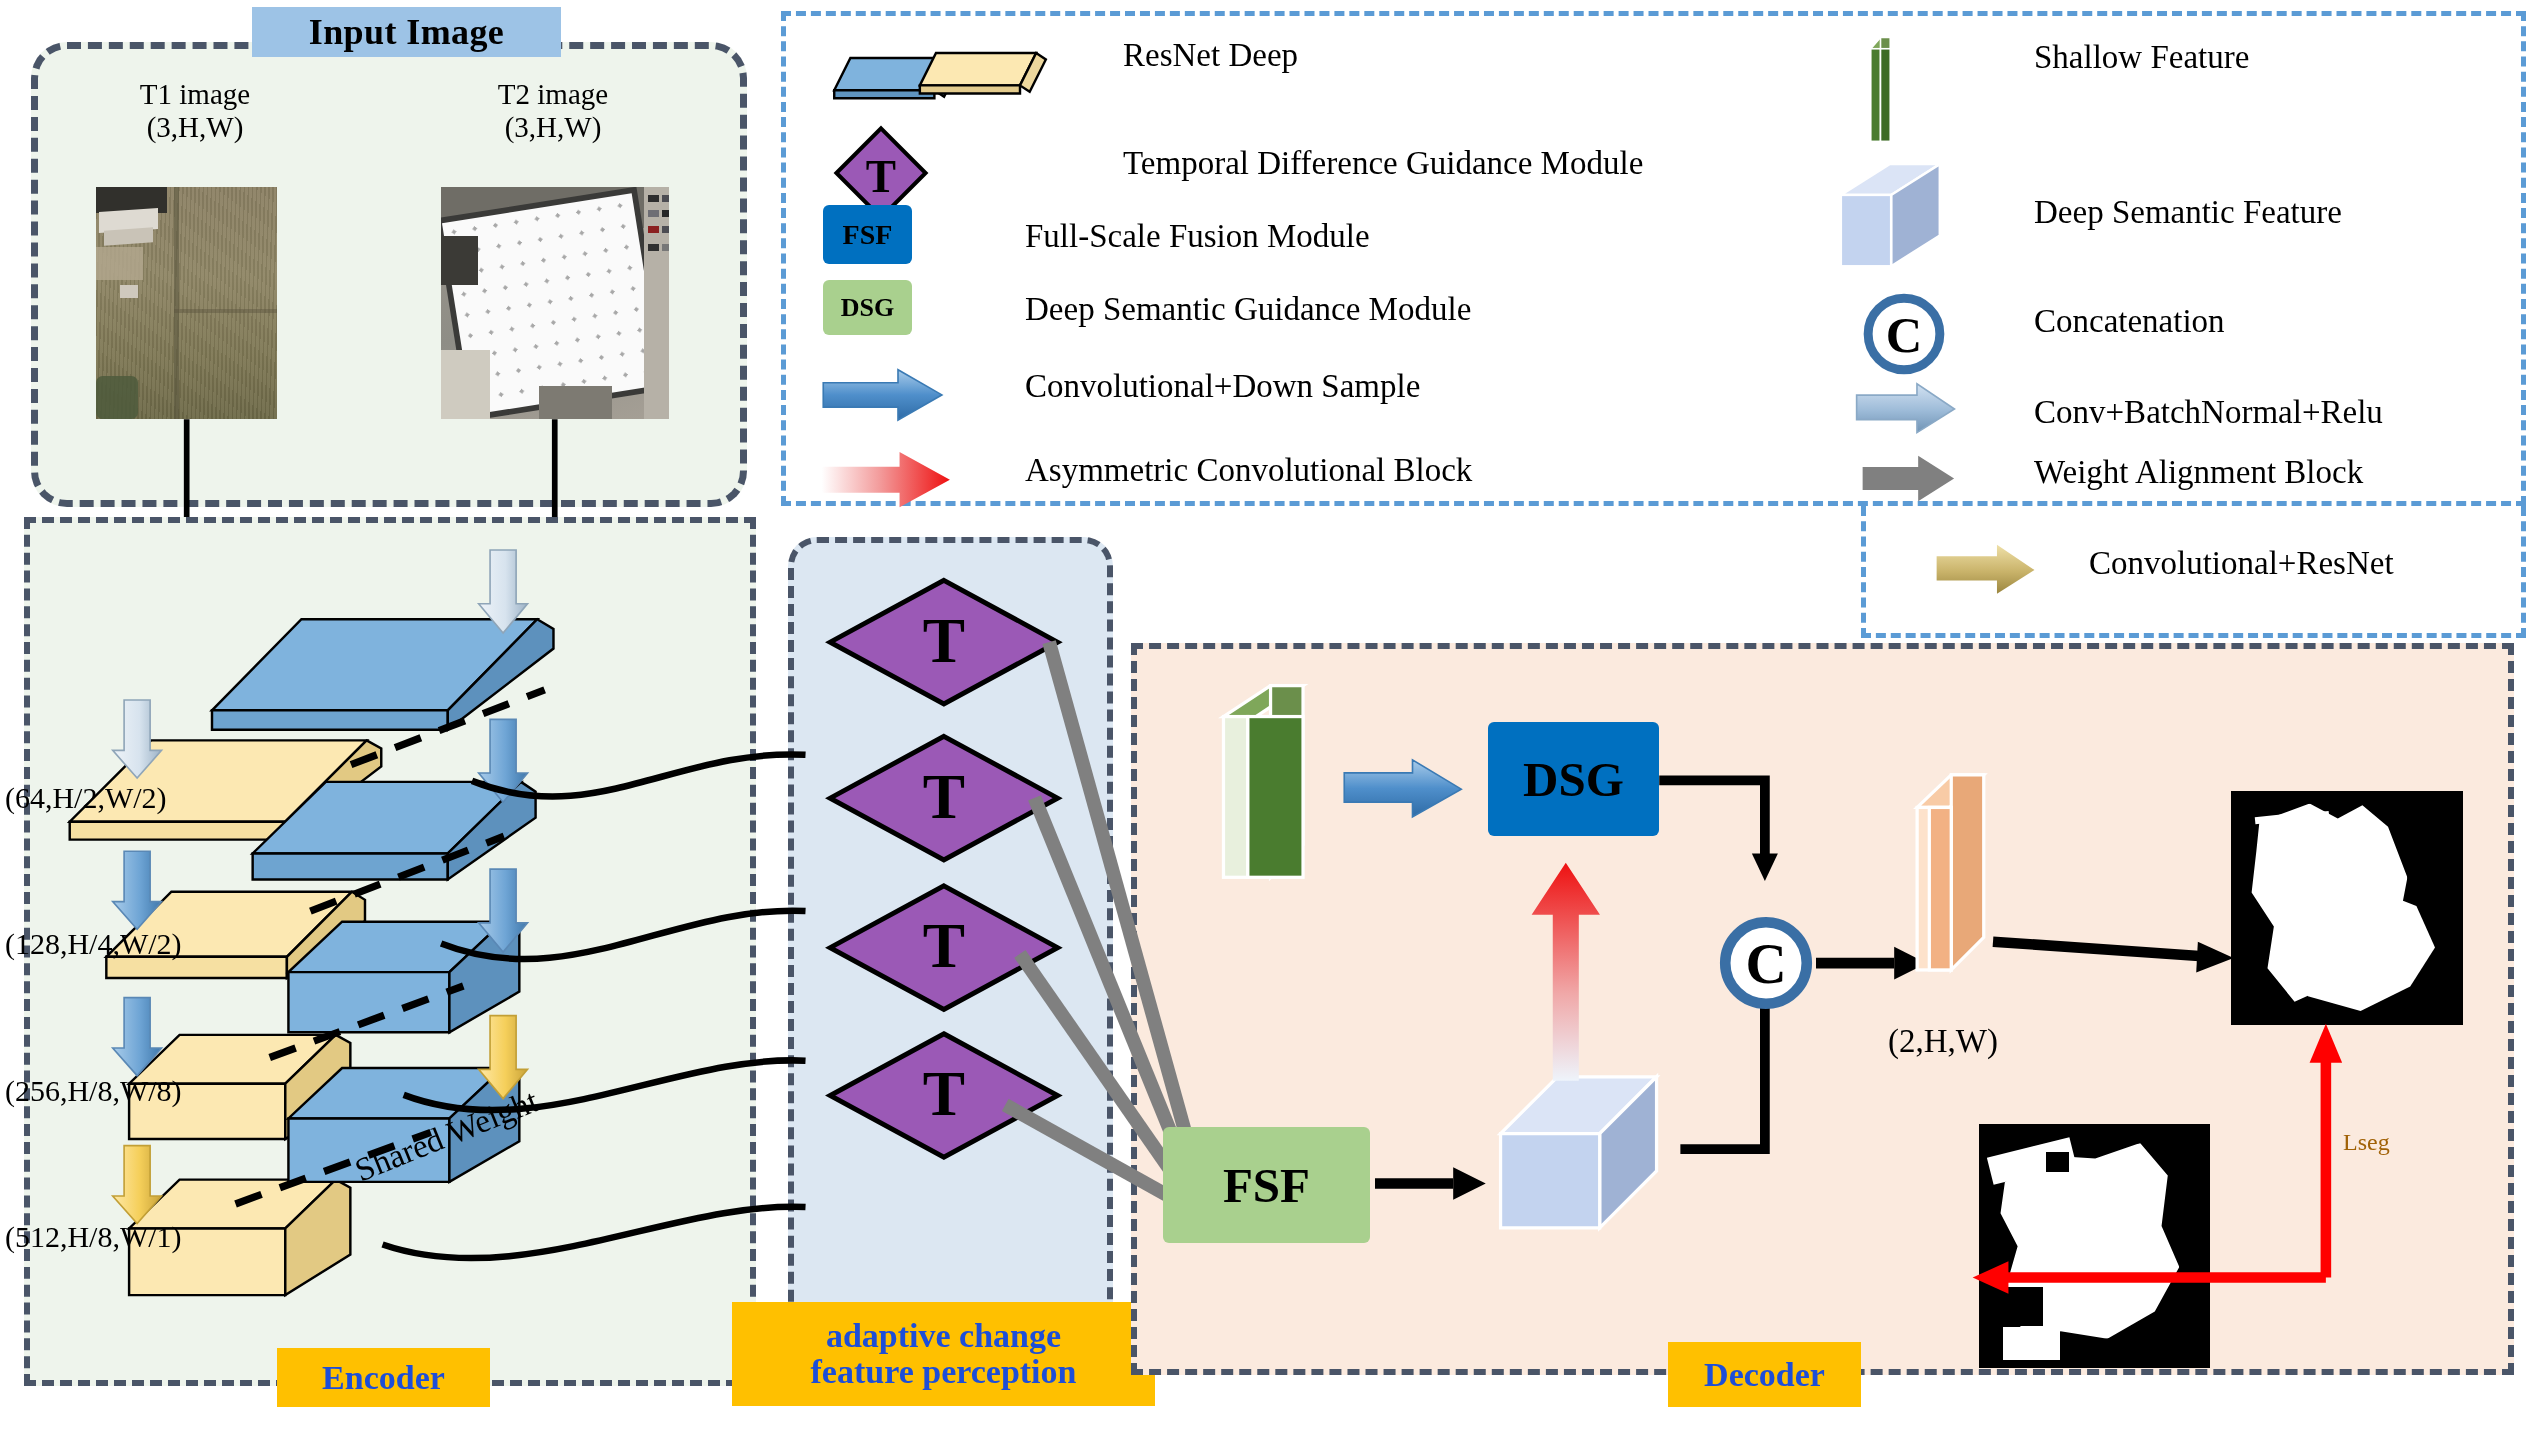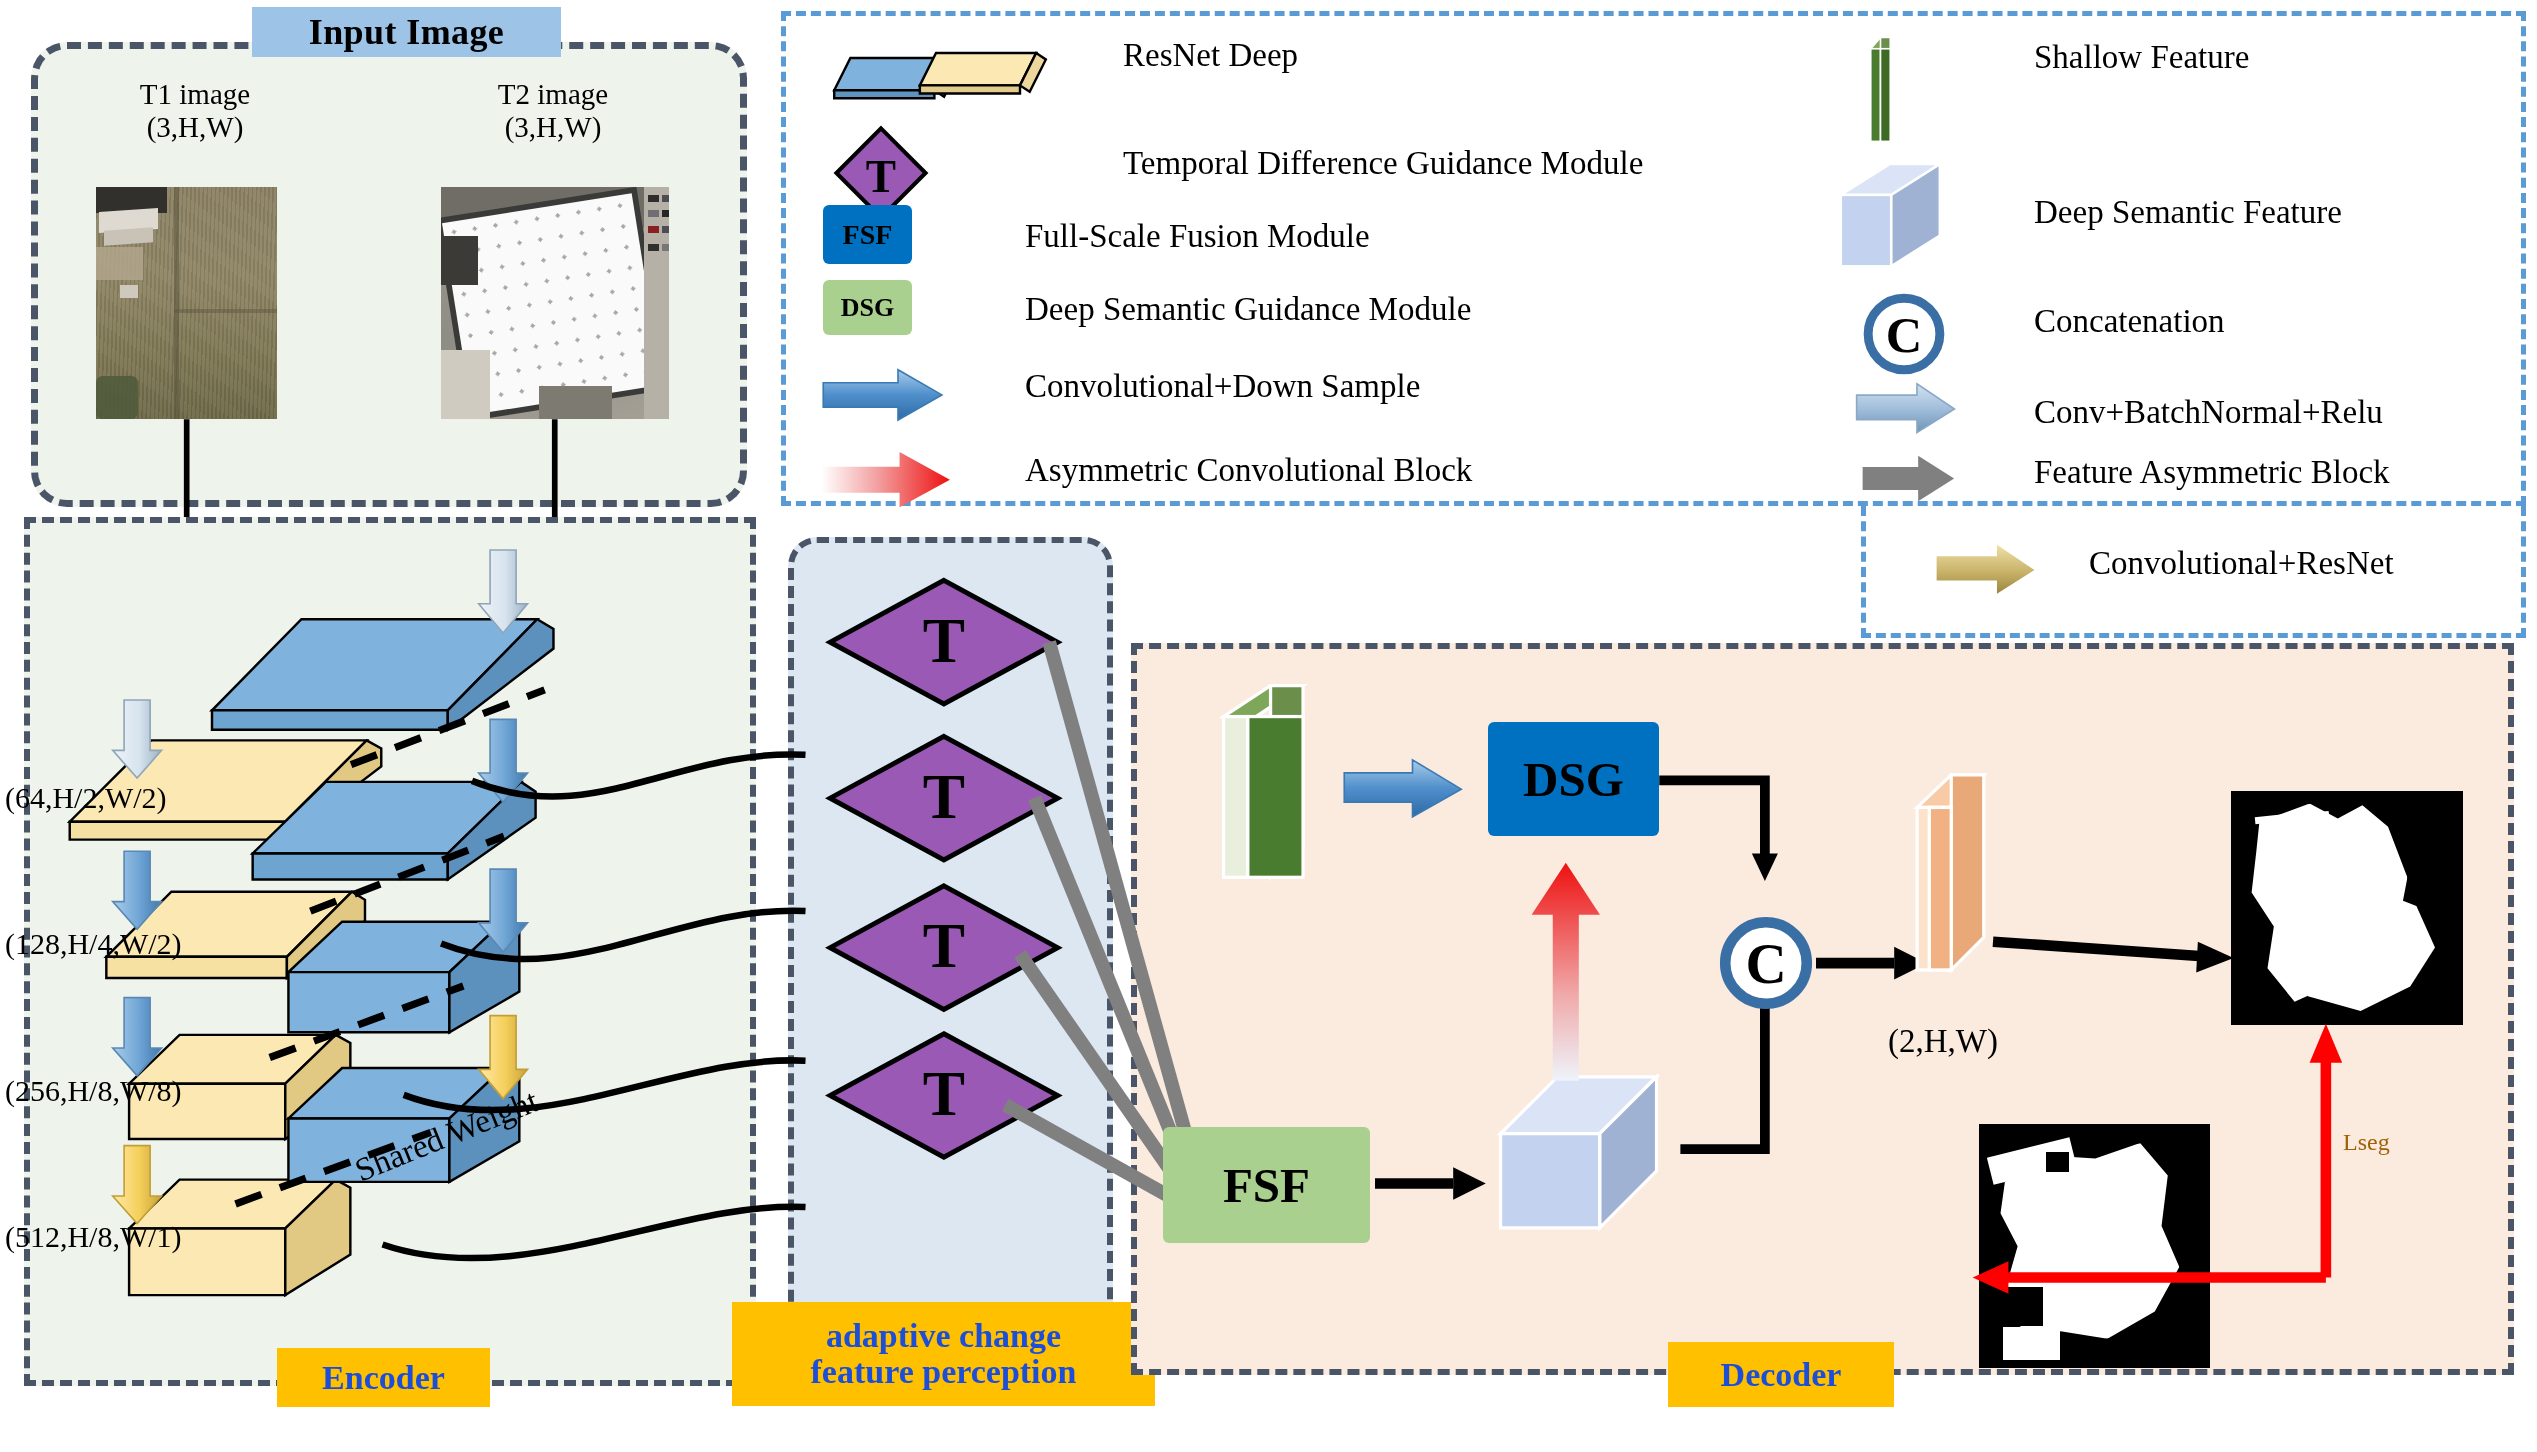--- a/index.html
+++ b/index.html
@@ -187,21 +187,21 @@
       <stop offset="100%" stop-color="#6f93b5"></stop>
     </linearGradient>
   </defs>
   <polygon points="2,16 76,16 76,2 122,33 76,62 76,46 2,46" fill="url(#lbArr)" stroke="#8aa9c6" stroke-width="2"></polygon>
 </svg>
 <div class="abs lg-text" style="left:2034px;top:382px;margin-top:12px;">Conv+BatchNormal+Relu</div>
 
 <svg class="abs" style="left:1861px;top:454px;width:98px;height:49px;" viewBox="0 0 120 60" width="98" height="49">
   <polygon points="2,16 70,16 70,2 114,30 70,58 70,44 2,44" fill="#808080"></polygon>
 </svg>
-<div class="abs lg-text" style="left:2034px;top:454px;">Feature Asymmetric Block</div>
+<div class="abs lg-text" style="left:2034px;top:454px;">Weight Alignment Block</div>
 
 <svg class="abs" style="left:1935px;top:543px;width:106px;height:54px;" viewBox="0 0 130 66" width="106" height="54">
   <defs>
     <linearGradient id="gdArr" x1="0" y1="0" x2="0" y2="1">
       <stop offset="0%" stop-color="#efe0a8"></stop>
         <stop offset="55%" stop-color="#c9b36a"></stop>
       <stop offset="100%" stop-color="#9b863f"></stop>
     </linearGradient>
   </defs>
   <polygon points="2,16 76,16 76,2 122,33 76,62 76,46 2,46" fill="url(#gdArr)"></polygon>
@@ -449,14 +449,14 @@
 </div>
 
 <svg class="abs" style="left:2189px;top:1009px;width:277px;height:293px;" viewBox="0 0 340 360" width="277" height="293">
   <path d="M168,330 V60" fill="none" stroke="#ff0000" stroke-width="13"></path>
   <polygon points="148,66 188,66 168,18" fill="#ff0000"></polygon>
   <path d="M168,330 H-228" fill="none" stroke="#ff0000" stroke-width="13"></path>
   <polygon points="-222,310 -222,350 -266,330" fill="#ff0000"></polygon>
 </svg>
 <div class="abs" style="left:2343px;top:1129px;font-size:24px;color:#a16207;">Lseg</div>
 
-<div class="abs badge" style="left:1668px;top:1342px;width:226px;height:65px;">Decoder</div>
+<div class="abs badge" style="left:1668px;top:1342px;width:193px;height:65px;">Decoder</div>
 
 
 </body></html>

